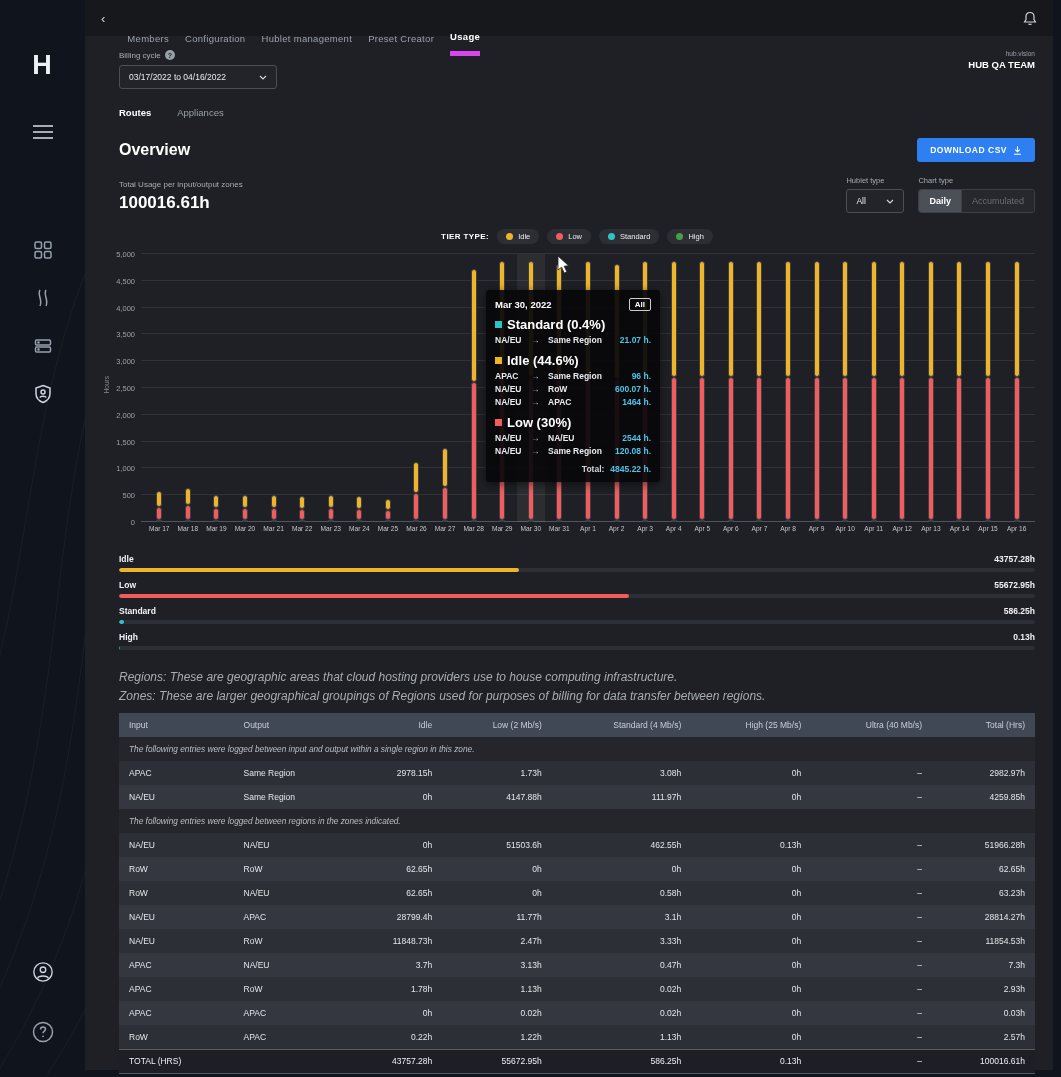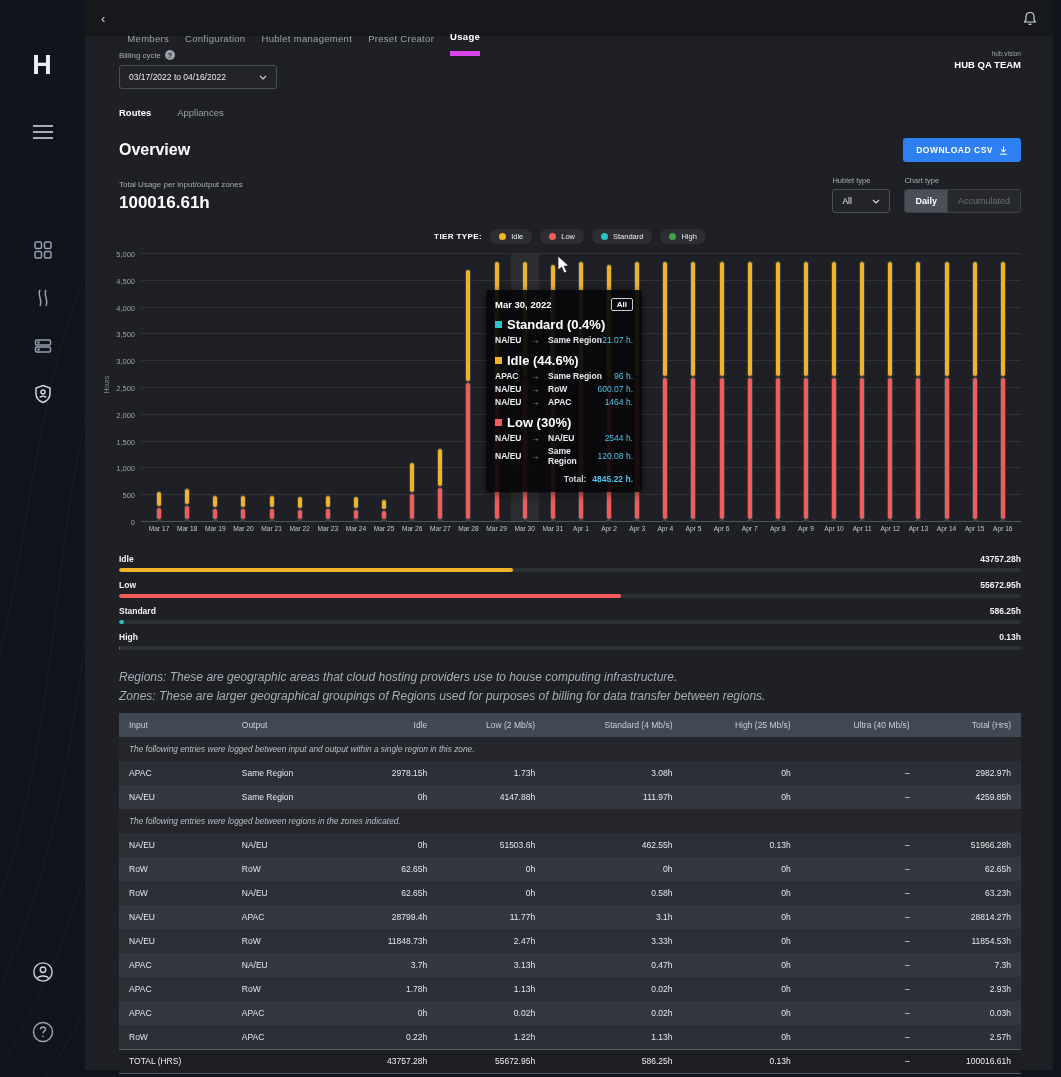--- a/index.html
+++ b/index.html
@@ -33,21 +33,21 @@
   .topbar {
     height:36px; background:#17181c; display:flex; align-items:center;
     padding:0 16px; gap:18px; flex:0 0 auto;
   }
   .chev-left { color:#cfd3da; font-size:13px; cursor:pointer; margin-right:4px; }
   .topbar-tabs { display:flex; gap:16px; height:100%; align-items:center;margin-top:40px; }
   .top-tab { font-size:9.5px; color:#9aa0a8; letter-spacing:.3px; cursor:pointer; height:100%; display:flex; align-items:center; border-bottom:2px solid transparent; padding-top:2px; }
   .top-tab.active { color:#fff; font-weight:bold; border-bottom:5px solid #d946ef; }
   .topbar-right { margin-left:auto; display:flex; align-items:center; }
 
-  .content { padding:14px 32px 0 34px; flex:1; }
+  .content { padding:14px 18px 0 34px; flex:1; }
 
   .billing-row { display:flex; justify-content:space-between; align-items:flex-start; }
   .billing-label { font-size:8px; color:#a7acb4; display:flex; align-items:center; gap:4px; margin-bottom:5px; }
   .info-dot { width:10px; height:10px; border-radius:50%; background:#9aa0a8; color:#1e2025; font-size:7px; font-weight:bold; display:inline-flex; align-items:center; justify-content:center; cursor:pointer; }
   .select {
     display:flex; align-items:center; justify-content:space-between; gap:8px;
     background:#222429; border:1px solid #4a4e57; border-radius:3px;
     padding:0 9px; height:24px; font-size:8.5px; color:#e8eaee; cursor:pointer;
   }
   .billing-select { width:158px; }
@@ -92,35 +92,35 @@
   .gridline.zero { border-top:1px solid #50545c; }
   .ytick { position:absolute; left:-42px; top:-4px; width:36px; text-align:right; font-size:7.5px; color:#9aa0a8; }
   .bars { position:absolute; inset:0; display:flex; align-items:stretch; padding:0 4px; }
   .bar-slot { flex:1; display:flex; align-items:flex-end; justify-content:center; height:100%; }
   .bar-slot.hl { background:rgba(255,255,255,0.06); }
   .bar { width:6px; height:100%; display:flex; flex-direction:column-reverse; justify-content:flex-start; }
   .xlabels { display:flex; padding:3px 4px 0; }
   .xlab { flex:1; text-align:center; font-size:6.6px; color:#c2c6cd; white-space:nowrap; }
 
   .tooltip {
-    position:absolute; left:345px; top:36px; width:156px;
+    position:absolute; left:345px; top:36px; width:174px;
     background:rgba(8,8,10,0.92); border-radius:3px; padding:8px 9px;
     z-index:5; box-shadow:0 2px 10px rgba(0,0,0,0.55);
   }
   .tt-title-row { display:flex; justify-content:space-between; align-items:center; }
   .tt-title { font-size:9.5px; font-weight:bold; color:#fff; }
   .tt-badge { border:1px solid #c9ccd2; border-radius:2px; padding:1px 5px; font-size:8px; font-weight:bold; color:#fff; }
   .tt-sec-head { display:flex; align-items:center; gap:5px; margin:8px 0 3px; }
   .tt-sq { width:7px; height:7px; flex:0 0 auto; }
   .tt-sec-name { font-size:13px; font-weight:bold; color:#fff; }
   .tt-row { display:flex; align-items:center; font-size:8.5px; margin:3px 0; color:#e8eaee; }
   .tt-from { font-weight:bold; width:36px; }
   .tt-arrow { color:#aab0b8; width:17px; }
   .tt-to { font-weight:bold; flex:1; }
-  .tt-val { color:#4fc3e8; font-weight:normal; text-align:center; }
+  .tt-val { color:#4fc3e8; font-weight:bold; text-align:center; }
   .tt-total { display:flex; justify-content:flex-end; gap:6px; margin-top:8px; font-size:8.5px; }
   .tt-total-label { color:#cfd3da; font-weight:bold; }
   .tt-total-val { color:#4fc3e8; font-weight:bold; }
   .cursor-icon { position:absolute; z-index:6; left:416px; top:2px; }
 
   
   .tier-totals { margin-top:22px; }
   .tier-row { margin-bottom:8px; }
   .tier-label-row { display:flex; justify-content:space-between; font-size:8.5px; font-weight:bold; color:#f0f2f5; margin-bottom:4px; }
   .tier-track { height:4px; background:#2c2f35; border-radius:2px; overflow:hidden; }

